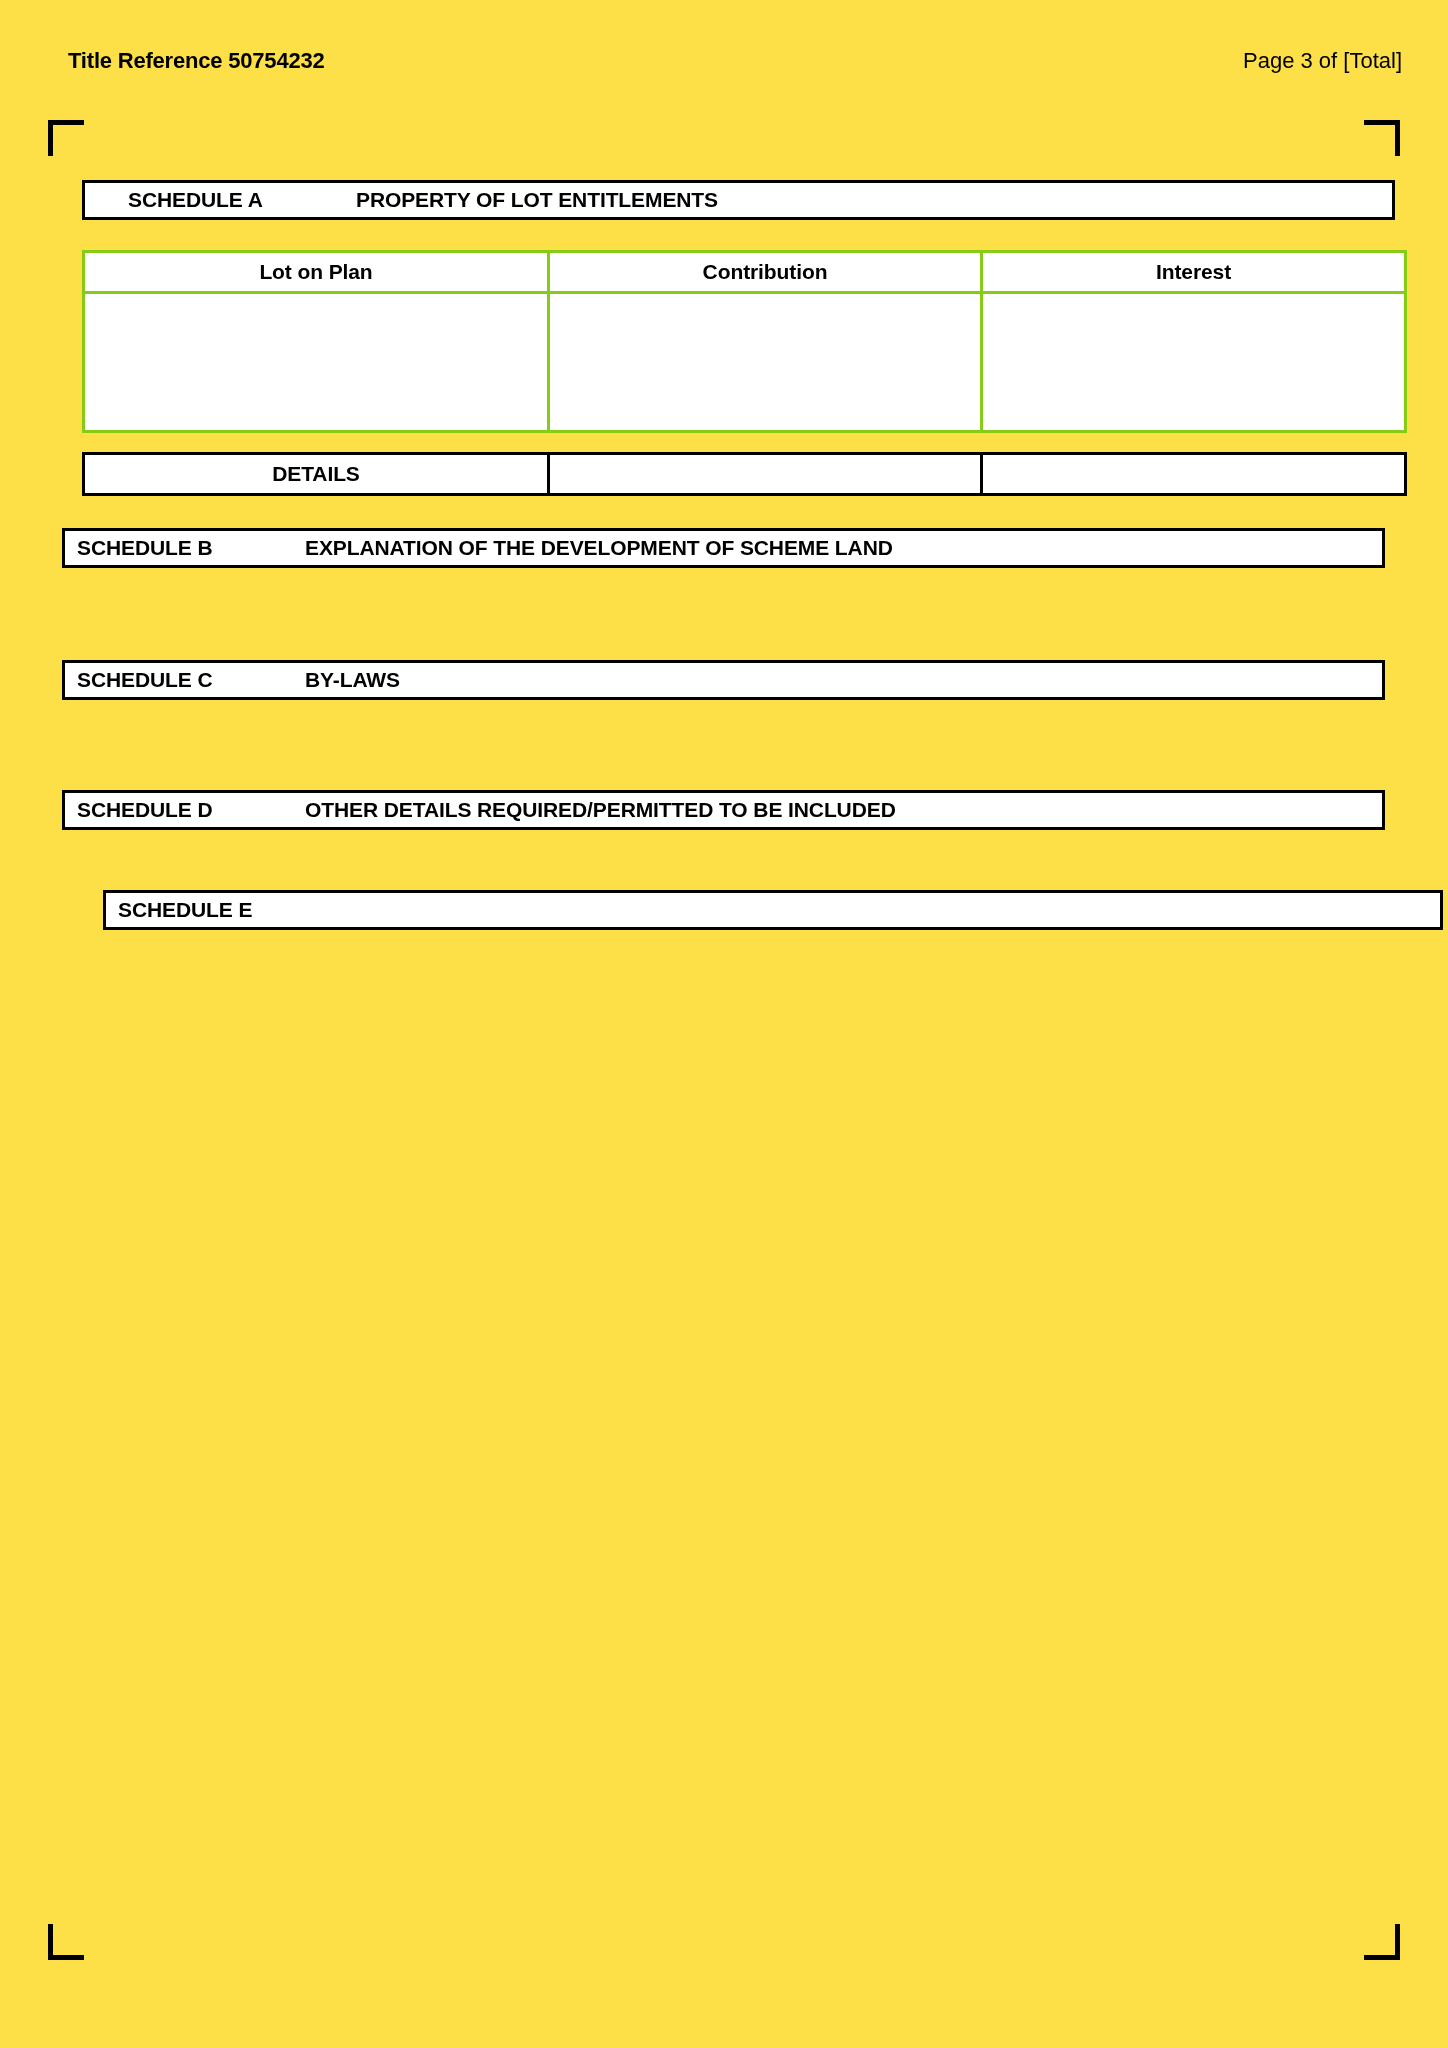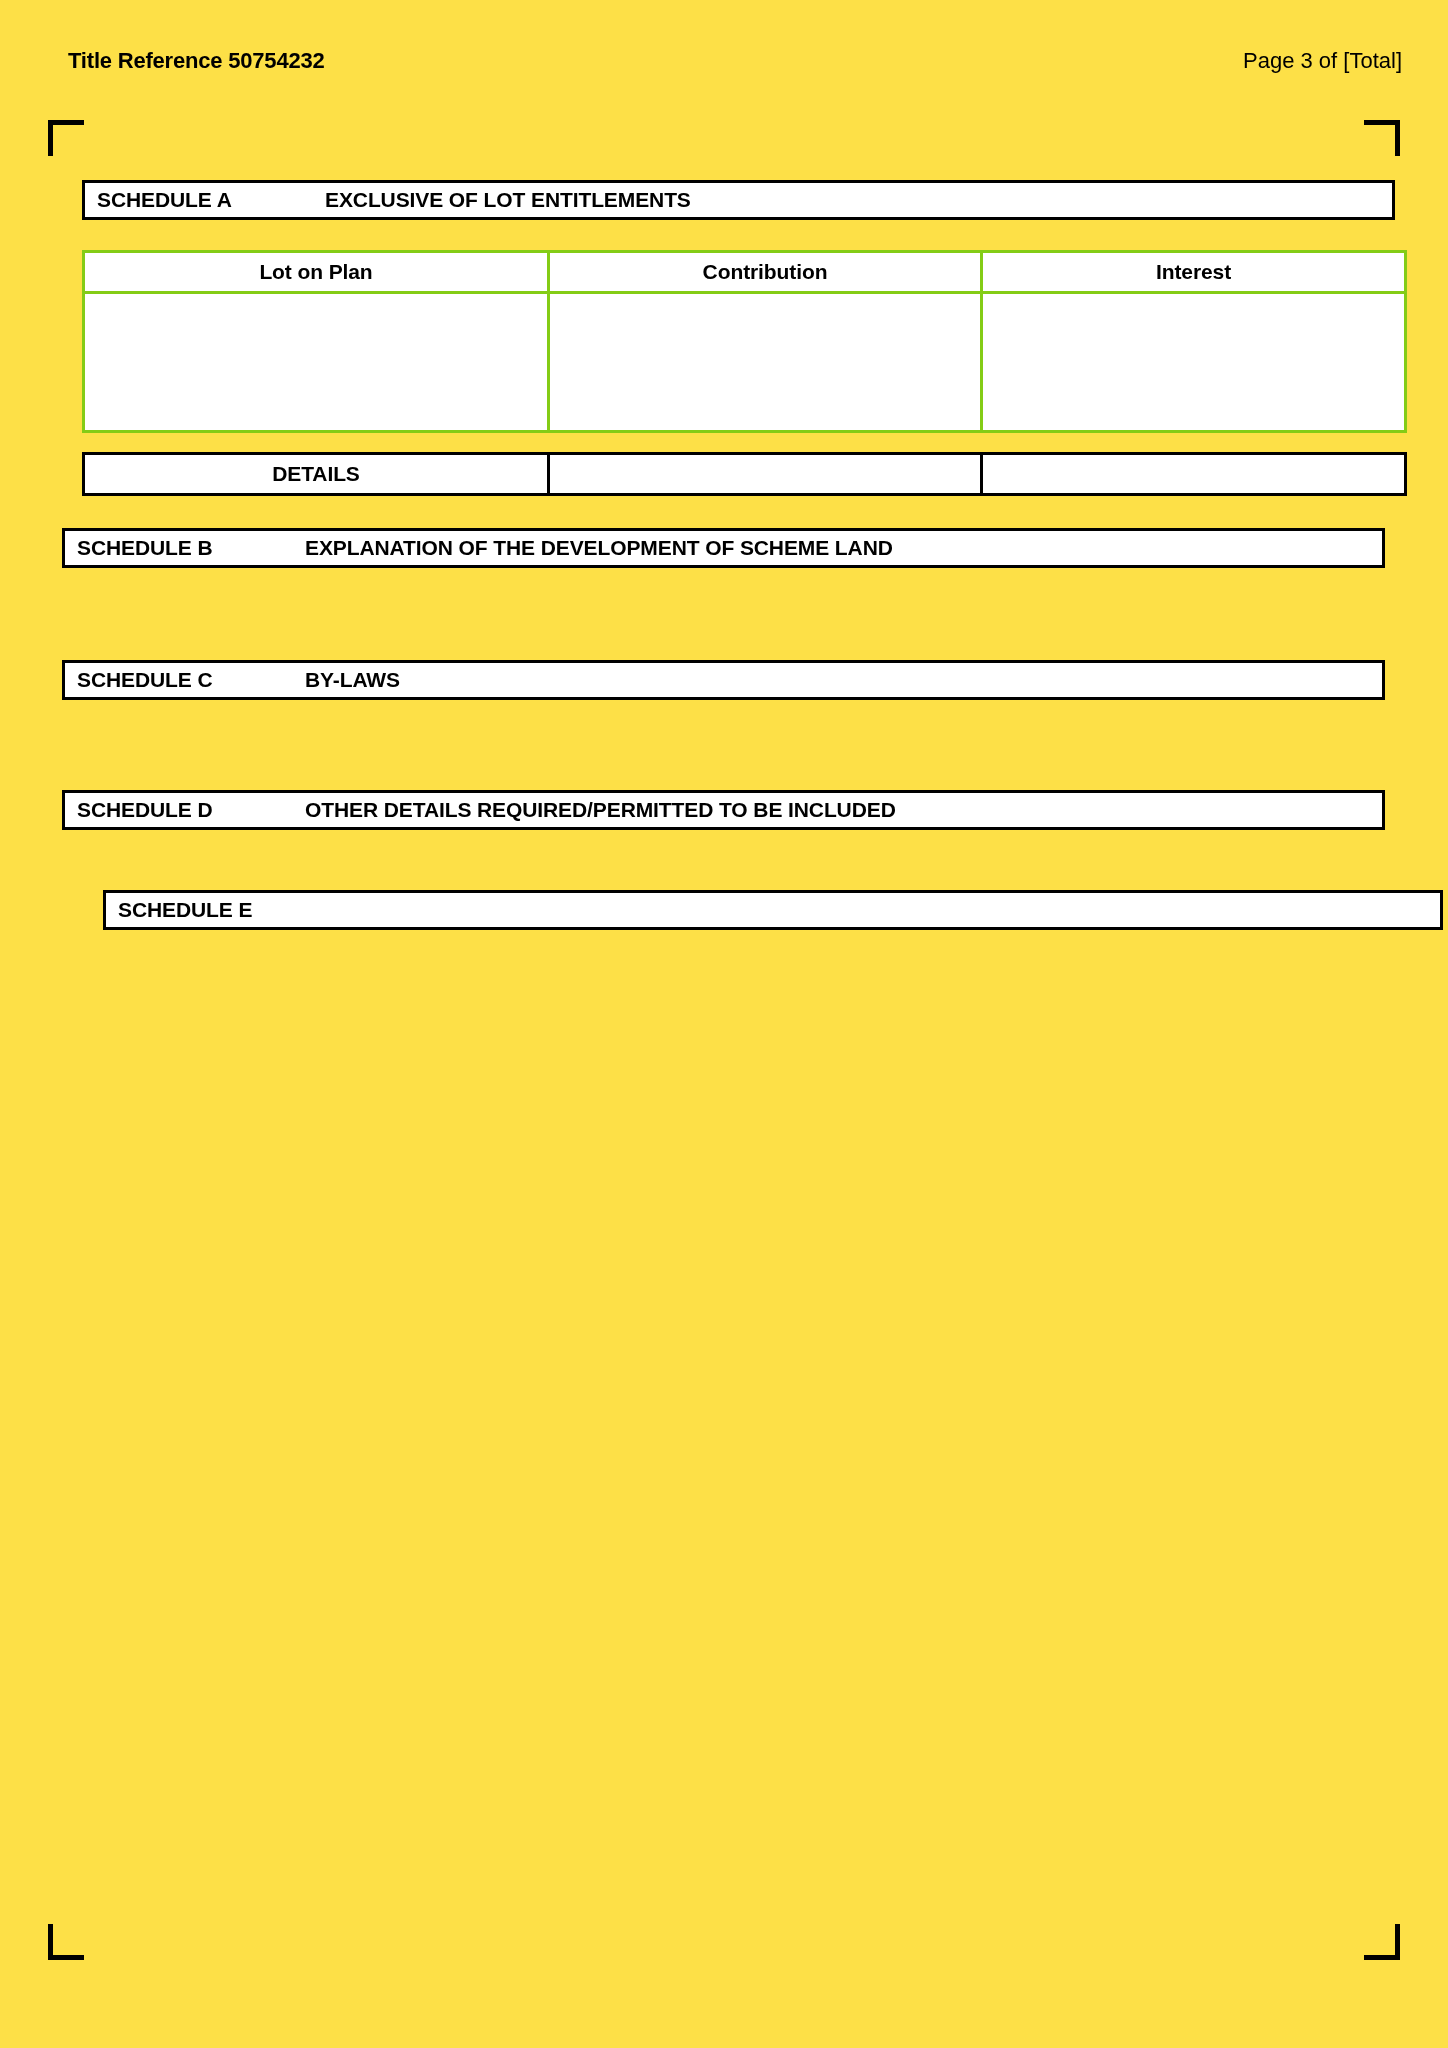--- a/index.html
+++ b/index.html
@@ -98,21 +98,21 @@
     transform: translateY(-50%);
     font-size: 21px;
     font-weight: bold;
     white-space: nowrap;
     letter-spacing: -0.1px;
   }
   .sched-code { left: 12px; }
   .sched-title { left: 240px; }
 
   
-  #sched-a-box { left: 82px; width: 1313px; top: 180px; }
+  #sched-a-box { left: 82px; width: 1313px; top: 180px; padding-left: 31px; }
   #sched-b-box { left: 62px; width: 1323px; top: 528px; }
   #sched-c-box { left: 62px; width: 1323px; top: 660px; }
   #sched-d-box { left: 62px; width: 1323px; top: 790px; }
   #sched-e-box { left: 62px; width: 1340px; top: 890px; margin-left: 41px; }
 
   
   .ent-table {
     position: absolute;
     left: 82px;
     top: 250px;
@@ -192,21 +192,21 @@
     <span class="v"></span>
   </div>
   <div class="crop crop-br">
     <span class="h"></span>
     <span class="v"></span>
   </div>
 
   <div class="sched-box" id="sched-a-box">
     <div class="sched-inner">
       <span class="sched-code">SCHEDULE A</span>
-      <span class="sched-title">EXCLUSIVE OF LOT ENTITLEMENTS</span>
+      <span class="sched-title">PROPERTY OF LOT ENTITLEMENTS</span>
     </div>
   </div>
 
   <table class="ent-table">
     <thead>
       <tr>
         <th class="col-lot">Lot on Plan</th>
         <th class="col-contrib">Contribution</th>
         <th class="col-interest">Interest</th>
       </tr>

